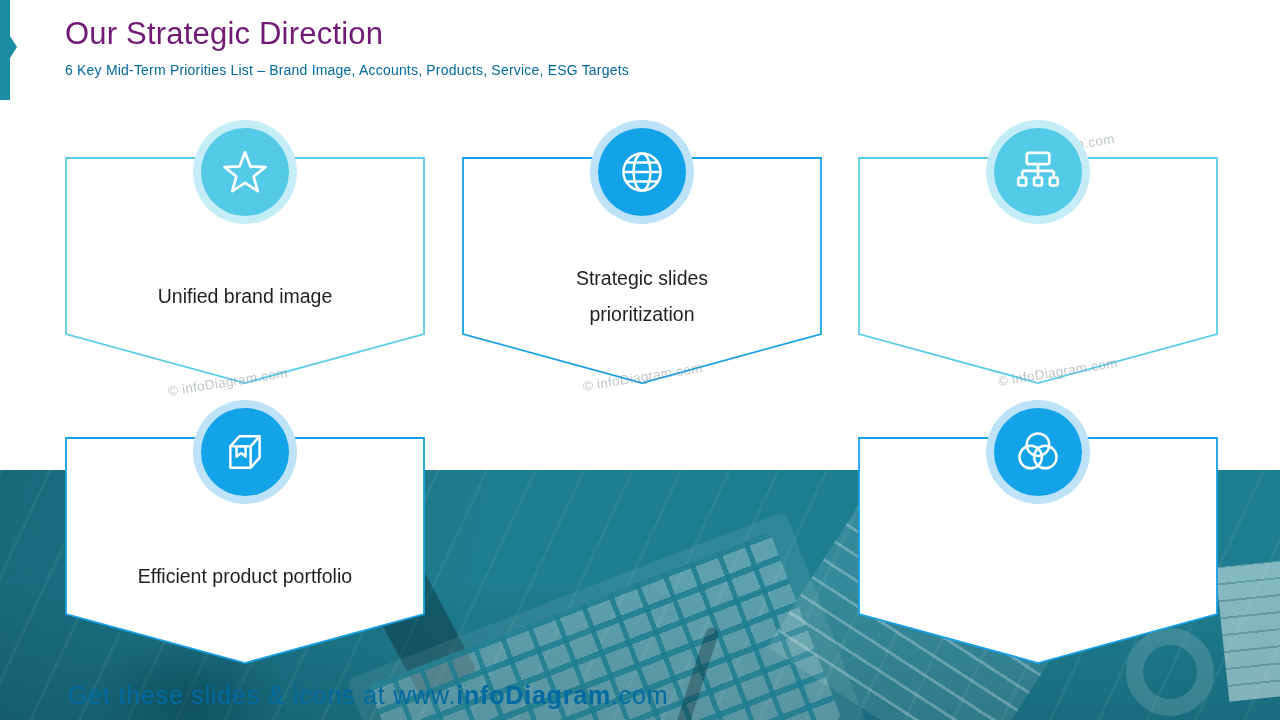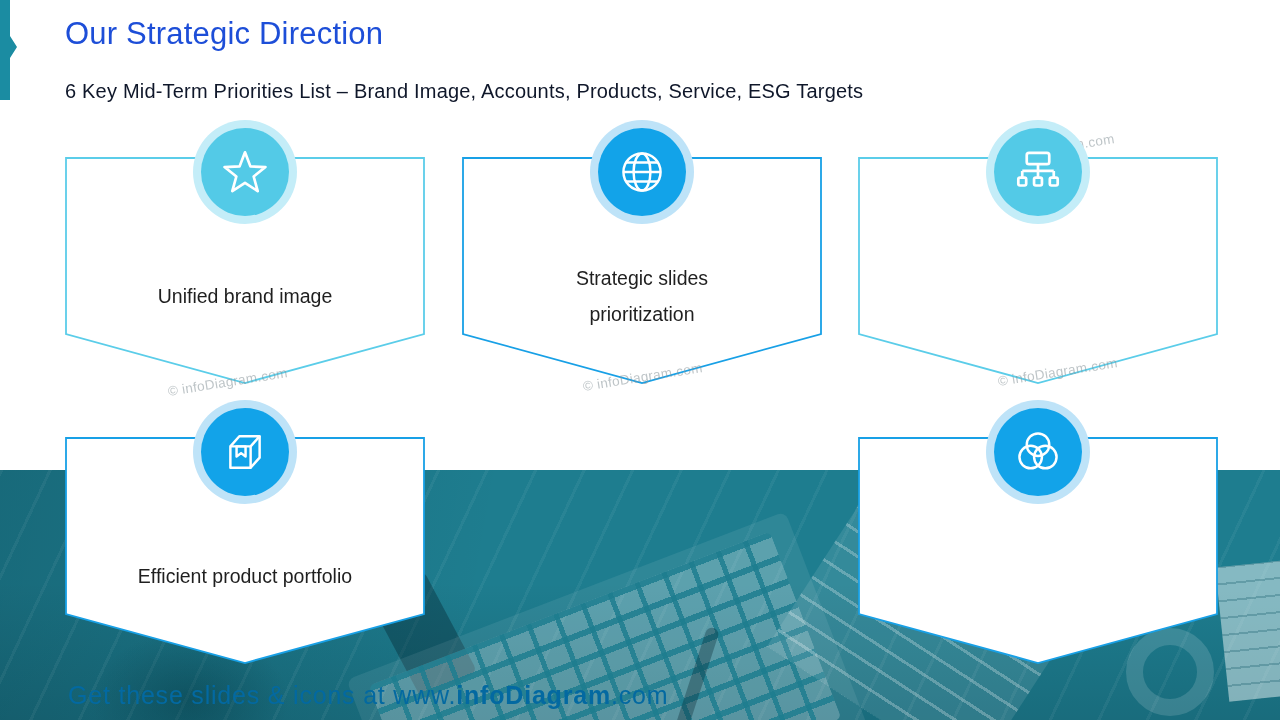--- a/index.html
+++ b/index.html
@@ -11,25 +11,25 @@
   }
 
   
   .accent-mark {
     position:absolute; left:0; top:0; width:17px; height:100px;
     background:#1B8CA2;
     clip-path:polygon(0 0,10px 0,10px 36%,100% 47%,10px 58%,10px 100%,0 100%);
   }
   .page-title {
     position:absolute; left:65px; top:16px;
-    font-size:31px; font-weight:400; color:#1d4ed8; letter-spacing:.2px;
+    font-size:31px; font-weight:400; color:#701a75; letter-spacing:.2px;
   }
   .page-subtitle {
-    position:absolute; left:65px; top:80px;
-    font-size:20px; font-weight:400; color:#0f172a; letter-spacing:.2px;
+    position:absolute; left:65px; top:62px;
+    font-size:14px; font-weight:400; color:#0369a1; letter-spacing:.2px;
   }
 
   
   .photo-strip {
     position:absolute; left:0; top:470px; width:1280px; height:250px;
     background:#1E7D8F; overflow:hidden;
   }
   .photo-strip > div { position:absolute; }
   .ph-wood {
     inset:0;

